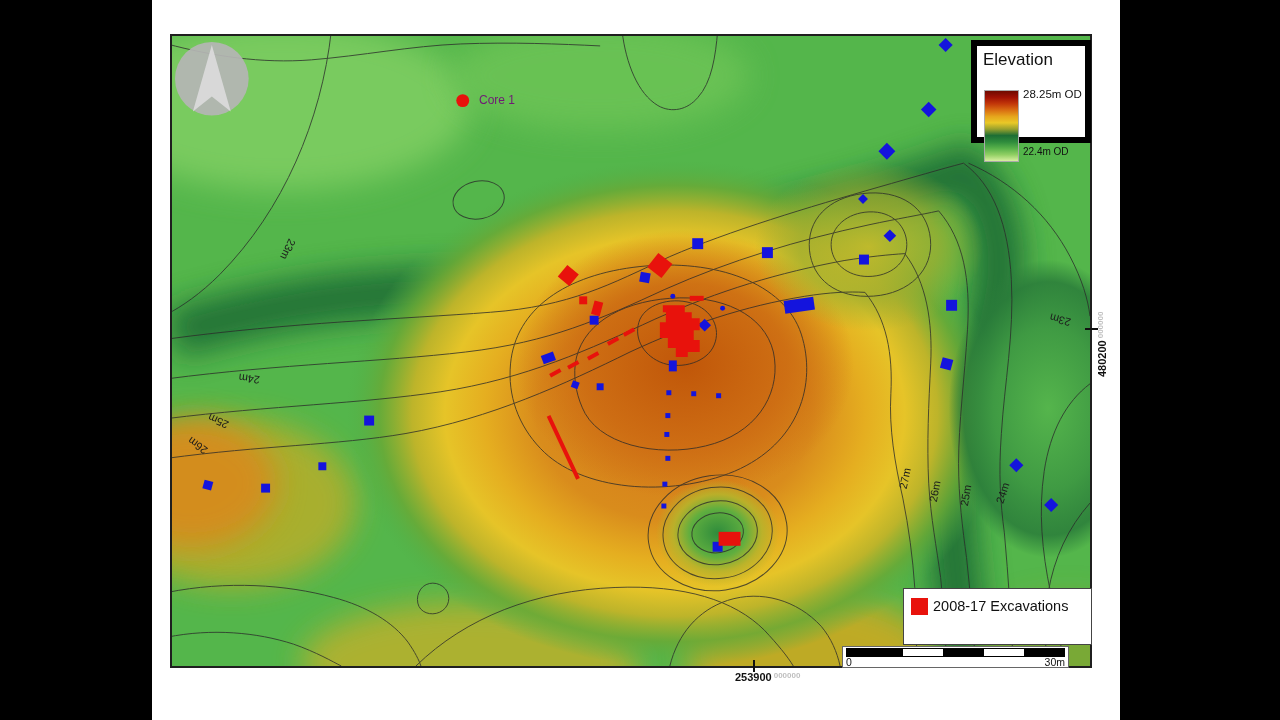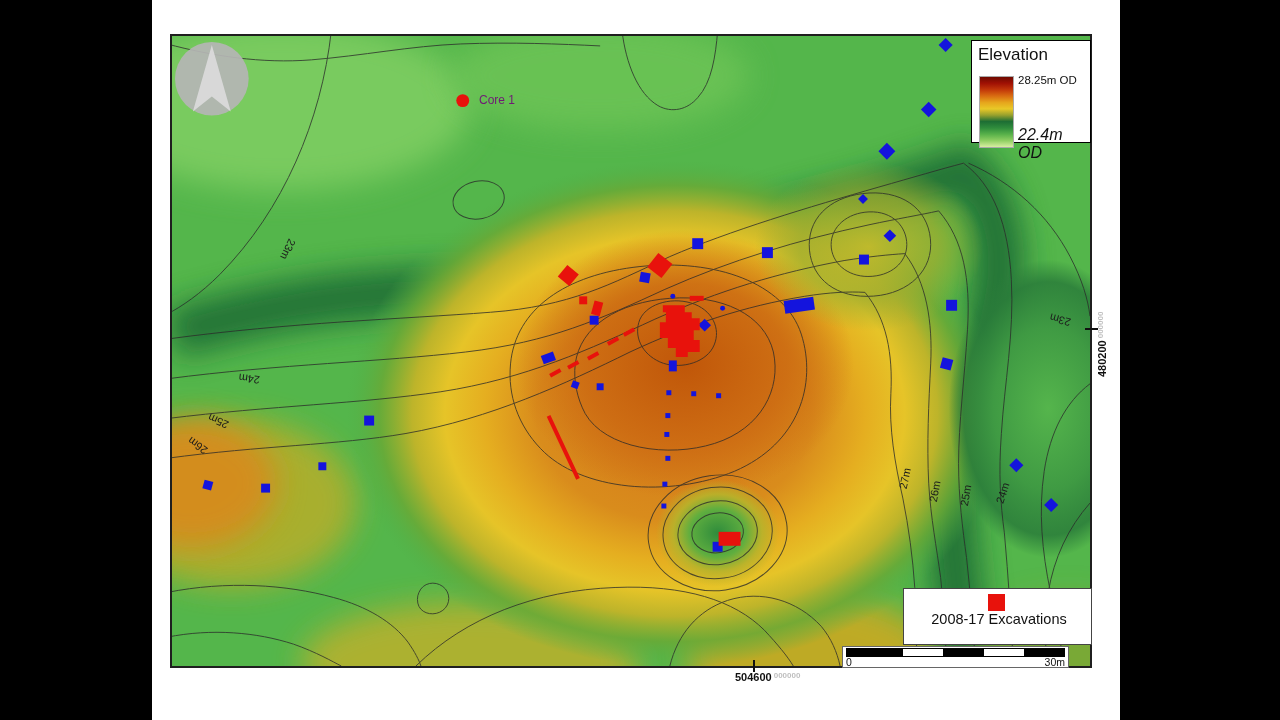--- a/index.html
+++ b/index.html
@@ -7,31 +7,31 @@
          font-family:"Liberation Sans",sans-serif;}
   .bar{position:absolute;top:0;height:720px;background:#000;}
   .bar-left{left:0;width:152px;}
   .bar-right{left:1120px;width:160px;}
   .map-frame{position:absolute;left:170px;top:34px;width:922px;height:634px;
              border:2px solid #1f1f1f;box-sizing:border-box;background:#54b64b;}
   .map-frame svg{position:absolute;left:0;top:0;width:100%;height:100%;display:block;}
 
   
   .elev-legend{position:absolute;left:799px;top:4px;width:120px;height:103px;background:#fff;
-               border:1px solid #000000;box-sizing:border-box;padding:4px 0 0 6px;z-index:5;}
+               border:6px solid #000000;box-sizing:border-box;padding:4px 0 0 6px;z-index:5;}
   .elev-title{font-size:17px;color:#111;line-height:20px;}
-  .elev-body{position:relative;height:76px;margin-top:9px;}
+  .elev-body{position:relative;height:76px;margin-top:18px;}
   .elev-bar{position:absolute;left:1px;top:2px;width:33px;height:70px;border:0.5px solid #aaa;}
   .elev-max{position:absolute;left:40px;top:0px;font-size:11.5px;color:#111;}
-  .elev-min{position:absolute;left:40px;top:52px;font-size:16px;color:#111;font-style:italic;}
+  .elev-min{position:absolute;left:40px;top:58px;font-size:10px;color:#111;}
 
   
   .exc-legend{position:absolute;left:731px;top:552px;width:189px;height:57px;background:#fff;
               border:1px solid #444;box-sizing:border-box;padding:5px 4px 4px 7px;z-index:5;}
-  .exc-row{display:flex;align-items:center;height:24px;flex-direction:column;}
+  .exc-row{display:flex;align-items:center;height:24px;}
   .exc-swatch{width:17px;height:17px;margin-right:5px;flex:0 0 auto;}
   .exc-label{font-size:14.5px;color:#111;white-space:nowrap;}
 
   
   .scale-box{position:absolute;left:670px;top:610px;width:227px;height:22px;background:#fff;
              border:1px solid #666;box-sizing:border-box;padding:1px 3px 0 3px;z-index:4;}
   .scale-track{display:flex;height:7px;border:1px solid #000;}
   .scale-seg{height:100%;}
   .scale-labels{display:flex;justify-content:space-between;font-size:10.5px;color:#111;line-height:11px;}
 
@@ -242,15 +242,15 @@
     </div>
   </div>
 
   <div class="tick tick-right"></div>
   <div class="tick tick-bottom"></div>
 
   <div class="coord-right">
     <span>480200</span><span class="coord-suffix">000000</span>
   </div>
   <div class="coord-bottom">
-    <span>504600</span><span class="coord-suffix">000000</span>
+    <span>253900</span><span class="coord-suffix">000000</span>
   </div>
 </div>
 
 </body></html>

